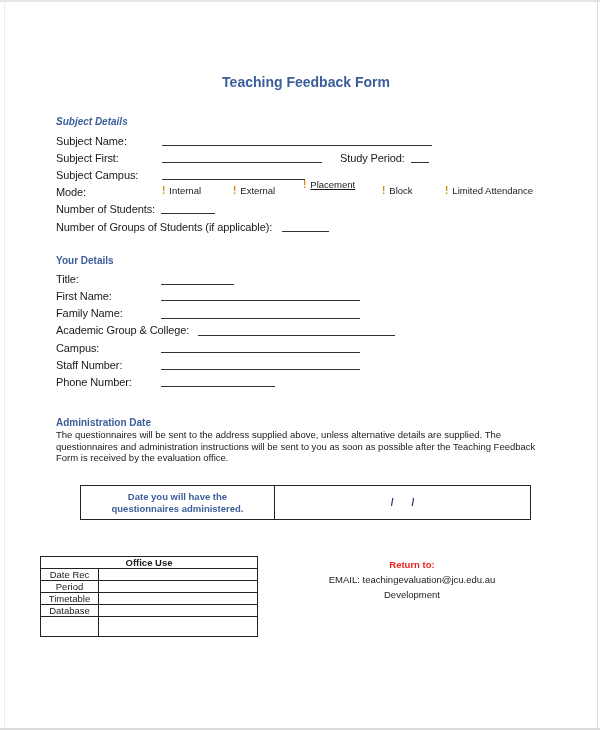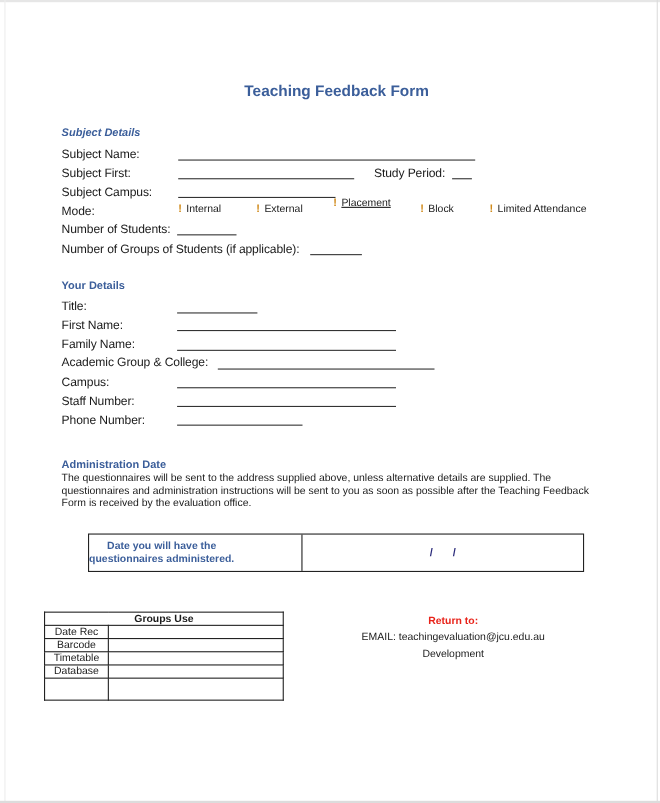--- a/index.html
+++ b/index.html
@@ -16,21 +16,21 @@
   .title { left: 0; width: 612px; top: 74px; text-align: center; font-size: 14px; font-weight: bold; color: #3b5e9a; }
   .section { font-size: 10px; font-weight: bold; color: #3b5e9a; }
   .lbl { font-size: 11px; color: #1a1a1a; letter-spacing: -0.1px; }
   .line { position: absolute; height: 0; border-bottom: 1px solid #333; }
   .check { display: inline-block; color: #d08a1a; font-weight: bold; font-size: 10px; margin-right: 4px; }
   .opt { font-size: 9.5px; }
 
   .para { left: 56px; top: 429px; font-size: 9.5px; line-height: 11.5px; white-space: normal; width: 500px; }
 
   .date-box { position: absolute; left: 80px; top: 485px; width: 451px; height: 35px; border: 1.5px solid #222; box-sizing: border-box; display: flex; }
-  .date-box .left { width: 193px; border-right: 1.5px solid #222; color: #3b5e9a; font-weight: bold; font-size: 9.5px; text-align: center; display: flex; align-items: center; line-height: 12px; }
+  .date-box .left { width: 193px; border-right: 1.5px solid #222; color: #3b5e9a; font-weight: bold; font-size: 9.5px; text-align: center; display: flex; align-items: center; justify-content: center; line-height: 12px; }
   .date-box .right { flex: 1; display: flex; align-items: center; justify-content: center; font-size: 10px; font-weight: bold; }
   .slash { color: #2a2a7a; margin: 0 9px; }
 
   table.office { position: absolute; left: 40px; top: 556px; width: 218px; border-collapse: collapse; font-size: 9.5px; }
   table.office td, table.office th { border: 1.5px solid #222; padding: 0; height: 11px; line-height: 11px; }
   table.office th { font-weight: bold; text-align: center; }
   table.office td.k { width: 57px; text-align: center; }
   table.office tr.blank td { height: 19px; }
 
   .return-block { left: 262px; top: 557px; width: 300px; text-align: center; white-space: normal; font-size: 9.5px; line-height: 15px; }
@@ -117,28 +117,28 @@
   </div>
   <div class="right">
     <span class="slash">/</span>
     <span class="slash">/</span>
   </div>
 </div>
 
 <table class="office">
   <tbody>
       <tr>
-        <th colspan="2">Groups Use</th>
+        <th colspan="2">Office Use</th>
       </tr>
   <tr>
         <td class="k">Date Rec</td>
         <td></td>
       </tr>
   <tr>
-        <td class="k">Barcode</td>
+        <td class="k">Period</td>
         <td></td>
       </tr>
   <tr>
         <td class="k">Timetable</td>
         <td></td>
       </tr>
   <tr>
         <td class="k">Database</td>
         <td></td>
       </tr>

